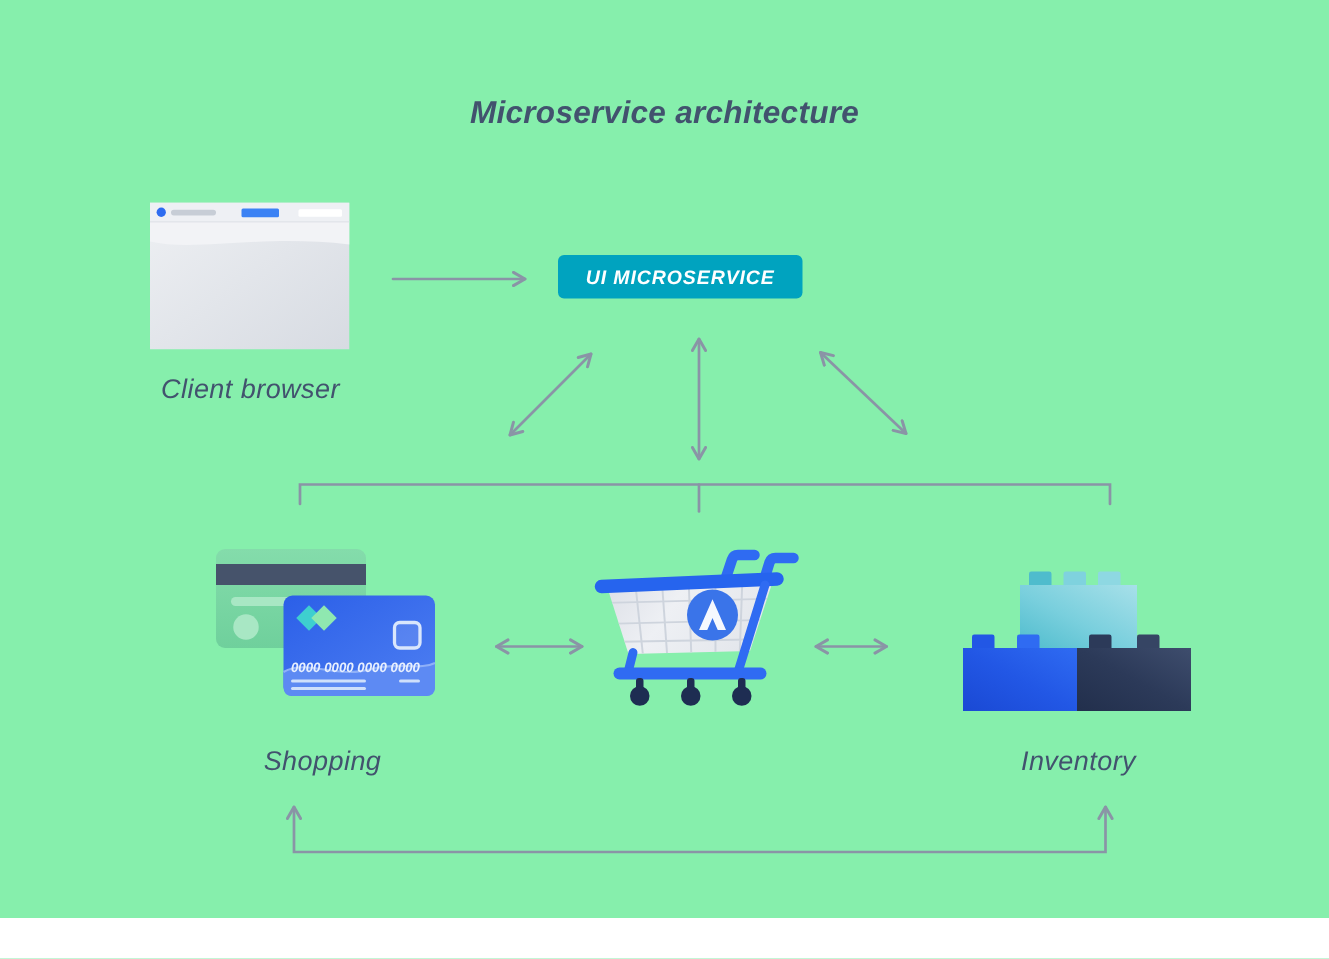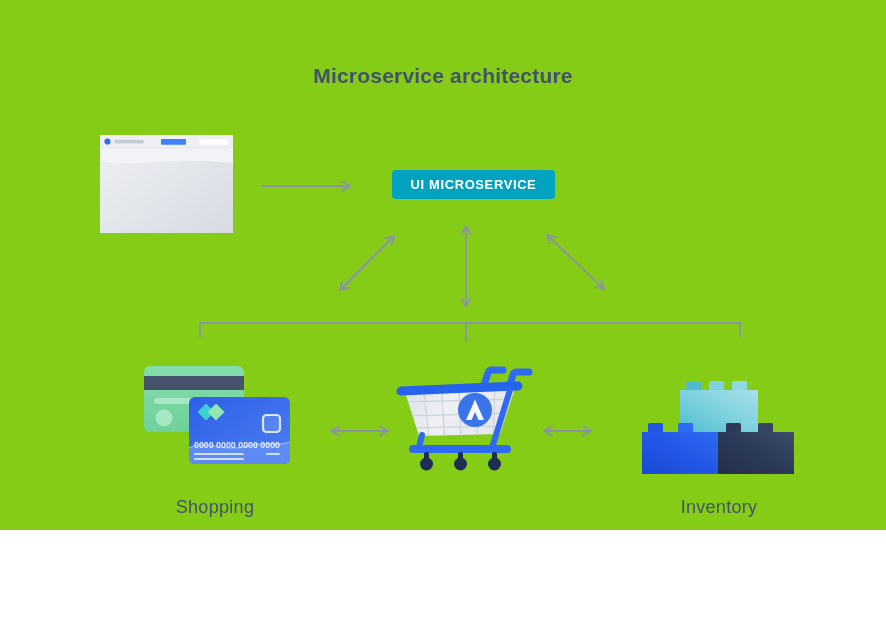--- a/index.html
+++ b/index.html
@@ -1,43 +1,44 @@
 <!DOCTYPE html>
 <html><head>
 <meta charset="utf-8">
 <style>
   * { margin: 0; padding: 0; box-sizing: border-box; }
   html,body { background: #ffffff; }
   .canvas {
     position: relative;
     width: 886px;
-    height: 530px;
-    background: #84cc16;
+    height: 612px;
+    background: #86efac;
     font-family: "Liberation Sans", sans-serif;
     overflow: hidden;
+    font-style: italic;
   }
   .title {
     position: absolute;
     left: 0; right: 0; top: 64px;
     text-align: center;
     font-size: 21px;
     font-weight: bold;
     letter-spacing: 0.2px;
     color: #42526e;
   }
   .node-label {
     position: absolute;
     text-align: center;
     font-size: 18px;
     color: #42526e;
     letter-spacing: 0.3px;
   }
   .badge {
     position: absolute;
-    left: 392px; top: 170px;
+    left: 372px; top: 170px;
     width: 163px; height: 29px;
     background: #00a3bf;
     border-radius: 4px;
     color: #ffffff;
     font-size: 13px;
     font-weight: bold;
     letter-spacing: 0.6px;
     text-align: center;
     line-height: 29px;
   }
@@ -87,20 +88,21 @@
     </defs>
     <rect x="0" y="0" width="133" height="98" fill="url(#bwBody)"></rect>
     <path d="M0,26 C30,33 75,21 133,28 L133,13 L0,13 Z" fill="#f2f3f6"></path>
     <rect x="0" y="0" width="133" height="13" fill="#eef0f4"></rect>
     <rect x="0" y="12.5" width="133" height="0.8" fill="#dfe2e8"></rect>
     <circle cx="7.5" cy="6.5" r="3.1" fill="#2e6cf0"></circle>
     <rect x="14" y="4.8" width="30" height="3.8" rx="1.9" fill="#c7cdd6"></rect>
     <rect x="61" y="4" width="25" height="5.8" rx="1" fill="#3b82f4"></rect>
     <rect x="99" y="4.5" width="29" height="5" rx="1" fill="#ffffff"></rect>
   </svg>
+  <div class="node-label" style="left:77px; top:249px; width:180px;">Client browser</div>
 
   <div class="badge">UI MICROSERVICE</div>
 
   <svg class="icon-abs" style="left:142px; top:360px;" width="150" height="112" viewBox="0 0 150 112">
     <defs>
       <linearGradient id="pcGreen" x1="0" y1="0" x2="0" y2="1">
         <stop offset="0" stop-color="#84dcab"></stop>
         <stop offset="1" stop-color="#6fd09c"></stop>
       </linearGradient>
       <linearGradient id="pcBlue" x1="0" y1="0" x2="1" y2="1">

